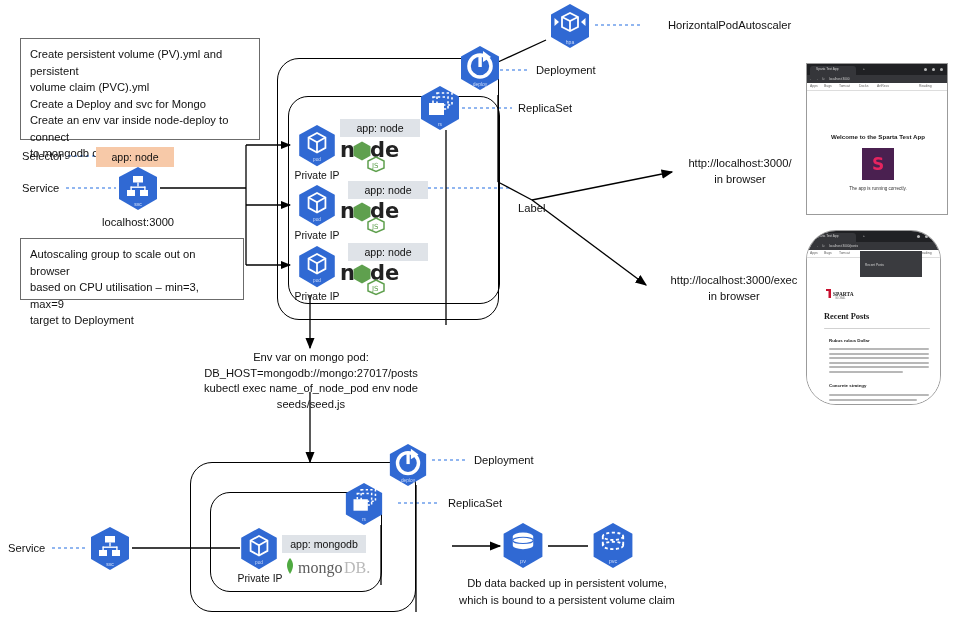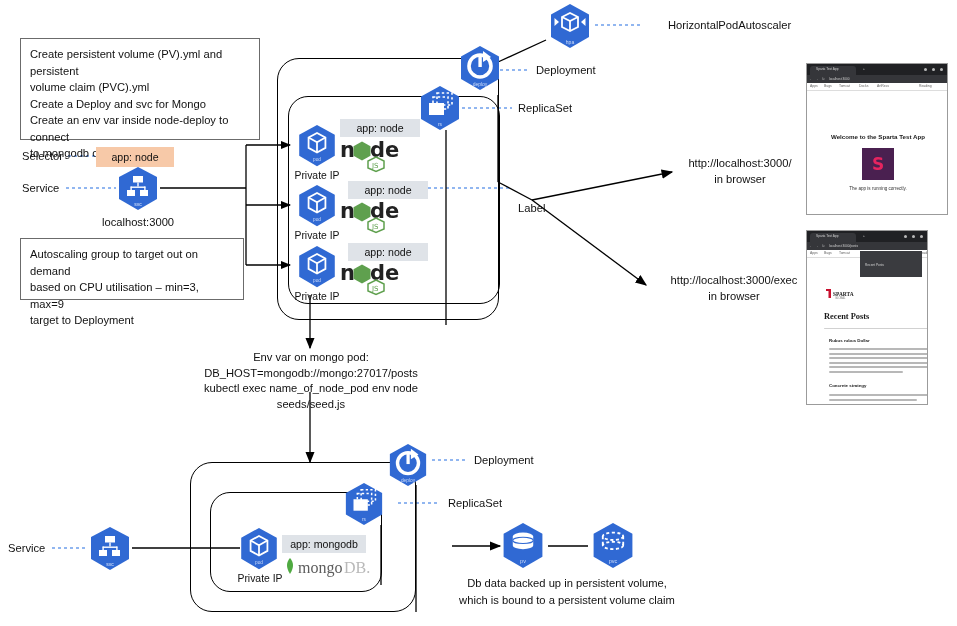--- a/index.html
+++ b/index.html
@@ -115,21 +115,21 @@
       <rect x="21.3" y="16.5" width="1.4" height="4" fill="#fff"></rect>
       <rect x="14.7" y="20.5" width="14.6" height="1.4" fill="#fff"></rect>
       <rect x="14.4" y="20.5" width="1.4" height="4" fill="#fff"></rect>
       <rect x="28.2" y="20.5" width="1.4" height="4" fill="#fff"></rect>
       <text x="22" y="39.5" font-size="5" fill="#dbe6fb" text-anchor="middle" font-family="Liberation Sans, sans-serif">svc</text>
     </svg>
   </div>
   <div class="lblc abs" style="left:92px;top:214px;width:92px;">localhost:3000</div>
 
   <div class="note abs" style="left:20px;top:238px;width:224px;height:62px;">
-    <div>Autoscaling group to target out on demand</div>
+    <div>Autoscaling group to scale out on browser</div>
     <div>based on CPU utilisation – min=3, max=9</div>
     <div>target to Deployment</div>
   </div>
 
   <div class="rrect abs" style="left:277px;top:58px;width:222px;height:262px;"></div>
 
   <div class="rrect2 abs" style="left:288px;top:96px;width:212px;height:208px;"></div>
 
   <div class="abs" style="left:458px;top:45px;width:44px;height:47px;">
     <svg width="44" height="47" viewBox="0 0 44 47">
@@ -373,21 +373,21 @@
     </div>
     <div class="bw-body" style="height:125px;">
       <div class="abs" style="left:0;top:42px;width:142px;text-align:center;font-size:6.2px;font-weight:bold;color:#1a1a1a;">Welcome to the Sparta Test App</div>
       <div class="sparta-sq abs" style="left:55px;top:57px;width:32px;height:32px;">
         <span style="color:#e6245f;font-size:17px;font-weight:bold;font-family:'DejaVu Sans',sans-serif;">S</span>
       </div>
       <div class="abs" style="left:0;top:95px;width:142px;text-align:center;font-size:4.6px;color:#333;">The app is running correctly.</div>
     </div>
   </div>
 
-  <div class="browser abs" style="left:806px;top:230px;width:122px;height:175px;">
+  <div class="browser abs" style="left:806px;top:230px;width:135px;height:175px;border-radius:30px;">
     <div class="bw-top">
       <div class="tinytab" style="left:3px;top:2px;width:46px;height:9px;"></div>
       <div class="mini" style="left:9px;top:3.2px;">Sparta Test App</div>
       <div class="mini" style="left:56px;top:3px;">+</div>
       <div class="dot" style="right:4px;top:4px;width:3px;height:3px;background:#b9b9b9;"></div>
       <div class="dot" style="right:12px;top:4px;width:3px;height:3px;background:#b9b9b9;"></div>
       <div class="dot" style="right:20px;top:4px;width:3px;height:3px;background:#b9b9b9;"></div>
     </div>
     <div class="bw-nav">
       <div class="mini" style="left:22px;top:1.6px;">localhost:3000/posts</div>

